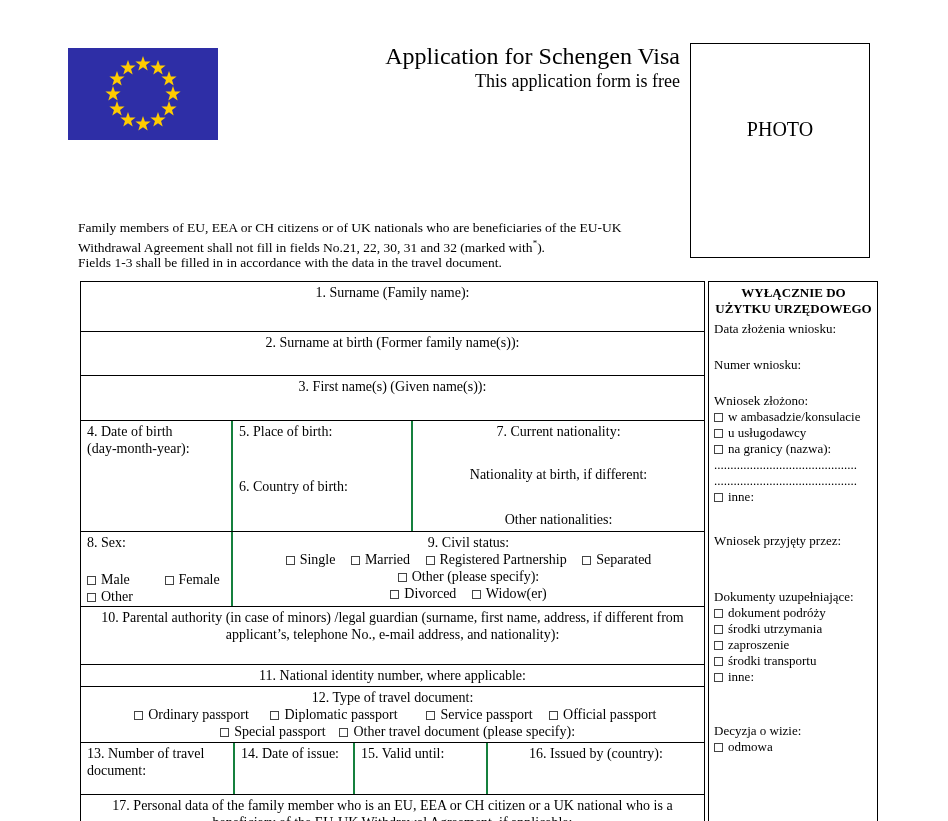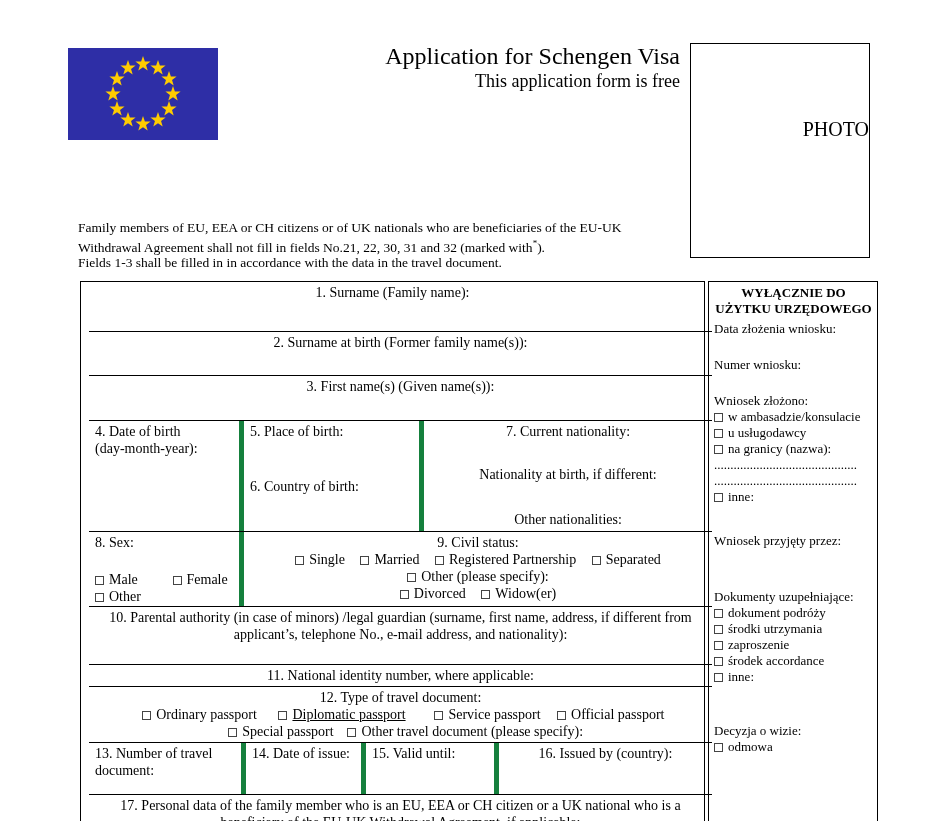--- a/index.html
+++ b/index.html
@@ -7,43 +7,43 @@
   body {
     position:relative; background:#ffffff; color:#000;
     font-family:"Liberation Serif","DejaVu Serif",serif;
     overflow:hidden;
   }
   
   .flag { position:absolute; left:68px; top:48px; width:150px; height:92px; }
   .title-block { position:absolute; left:220px; top:42px; width:460px; text-align:right; }
   .title { font-size:24px; line-height:28px; }
   .subtitle { font-size:18px; line-height:22px; }
-  .photo-box { position:absolute; left:690px; top:43px; width:180px; height:215px; border:1px solid #000; text-align:right; }
+  .photo-box { position:absolute; left:690px; top:43px; width:180px; height:215px; border:1px solid #000; text-align:center; }
   .photo-label { padding-top:74px; font-size:20px; }
   
   .intro { position:absolute; left:78px; top:220px; width:660px; font-size:13.5px; line-height:15.5px; }
   .intro .ln { display:block; }
   sup { font-size:9px; }
   
   .ftable { position:absolute; left:80px; top:281px; width:625px; border:1px solid #000; font-size:14px; line-height:17px; }
   .frow { display:flex; width:100%; }
-  .frow + .frow { border-top:1px solid #000;margin-left:8px; }
+  .frow + .frow { border-top:1px solid #000; }
   .fcell { padding:2px 6px; overflow:hidden; }
-  .fcell + .fcell { border-left:5px solid #15803d; }
+  .fcell + .fcell { border-left:2px solid #15803d; }
   .flex1 { flex:1;text-align:center; }
   .r1{height:49px}.r2{height:44px}.r3{height:45px}.r4{height:111px}.r5{height:75px}
   .r6{height:58px}.r7{height:22px}.r8{height:56px}.r9{height:52px}.r10{height:60px}
   .w150{width:150px}.w180{width:180px}.w152{width:152px}.w120{width:120px}.w133{width:133px}
   .mt20{margin-top:20px}.mt26{margin-top:26px}.mt28{margin-top:28px}.mt38{margin-top:38px}
   
   .cb { display:inline-block; width:9px; height:9px; border:1px solid #444; margin-right:5px; vertical-align:-1px; }
   .opt { display:inline-block; white-space:nowrap; }
   .optrow { display:block; }
   .mr12 { margin-right:12px; }
-  .ow1 { min-width:126px; } .ow2 { min-width:152px;text-decoration:underline; } .ow3 { min-width:132px; } .ow4 { min-width:74px; }
+  .ow1 { min-width:126px; } .ow2 { min-width:152px; } .ow3 { min-width:132px; } .ow4 { min-width:74px; }
   
   .sidebar { position:absolute; left:708px; top:281px; width:170px; height:600px; border:1px solid #000; padding:3px 4px 3px 5px; font-size:13px; line-height:16px; }
   .sb-title { font-weight:bold; text-align:center; margin-bottom:4px; }
   .sb-title .block { display:block; }
   .sb-line { display:block; }
   .side-opt { display:block; padding-left:14px; text-indent:-14px; }
   .mb20{margin-bottom:20px}.mb28{margin-bottom:28px}.mb38{margin-bottom:38px}.mb40{margin-bottom:40px}
   .dots { display:block; letter-spacing:0; }
 </style>
 </head>
@@ -196,18 +196,18 @@
   <span class="dots">............................................</span>
   <span class="dots">............................................</span>
   <span class="side-opt mb28"><span class="cb"></span><span>inne:</span></span>
 
   <span class="sb-line mb40">Wniosek przyjęty przez:</span>
 
   <span class="sb-line">Dokumenty uzupełniające:</span>
   <span class="side-opt"><span class="cb"></span><span>dokument podróży</span></span>
   <span class="side-opt"><span class="cb"></span><span>środki utrzymania</span></span>
   <span class="side-opt"><span class="cb"></span><span>zaproszenie</span></span>
-  <span class="side-opt"><span class="cb"></span><span>środek accordance</span></span>
+  <span class="side-opt"><span class="cb"></span><span>środki transportu</span></span>
   <span class="side-opt mb38"><span class="cb"></span><span>inne:</span></span>
 
   <span class="sb-line">Decyzja o wizie:</span>
   <span class="side-opt"><span class="cb"></span><span>odmowa</span></span>
 </aside>
 
 </body></html>

